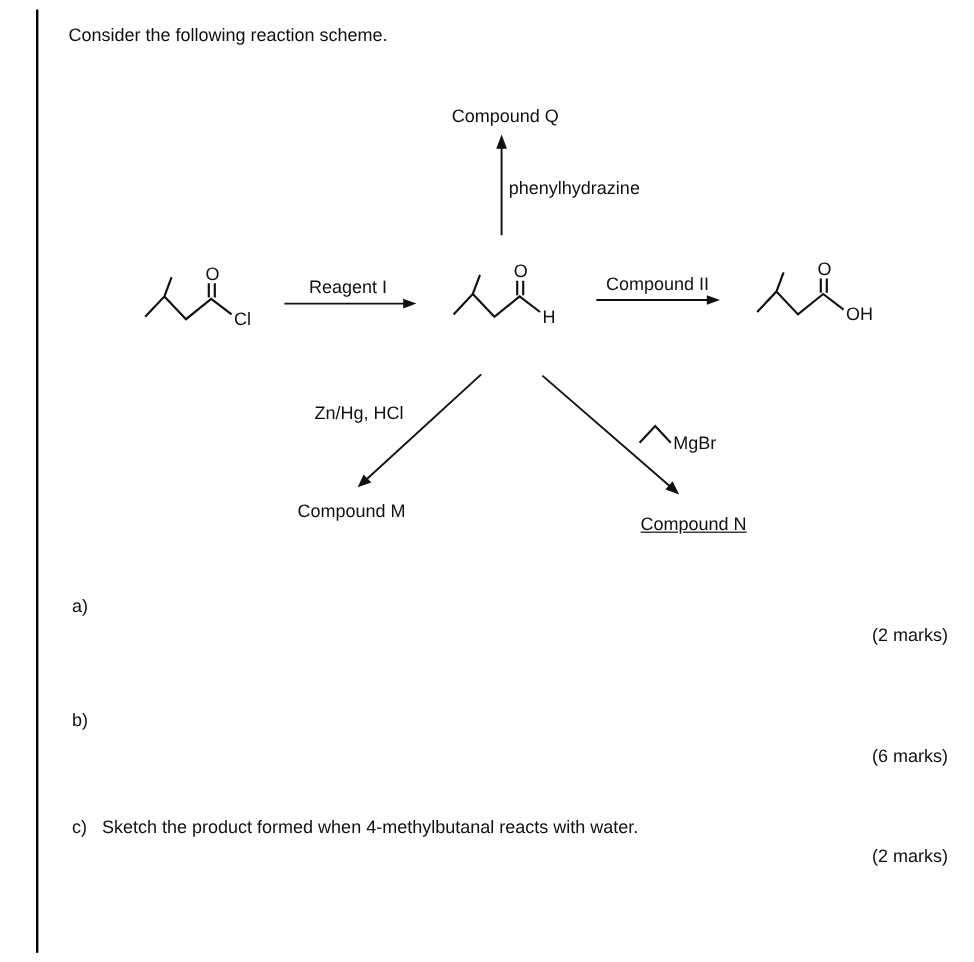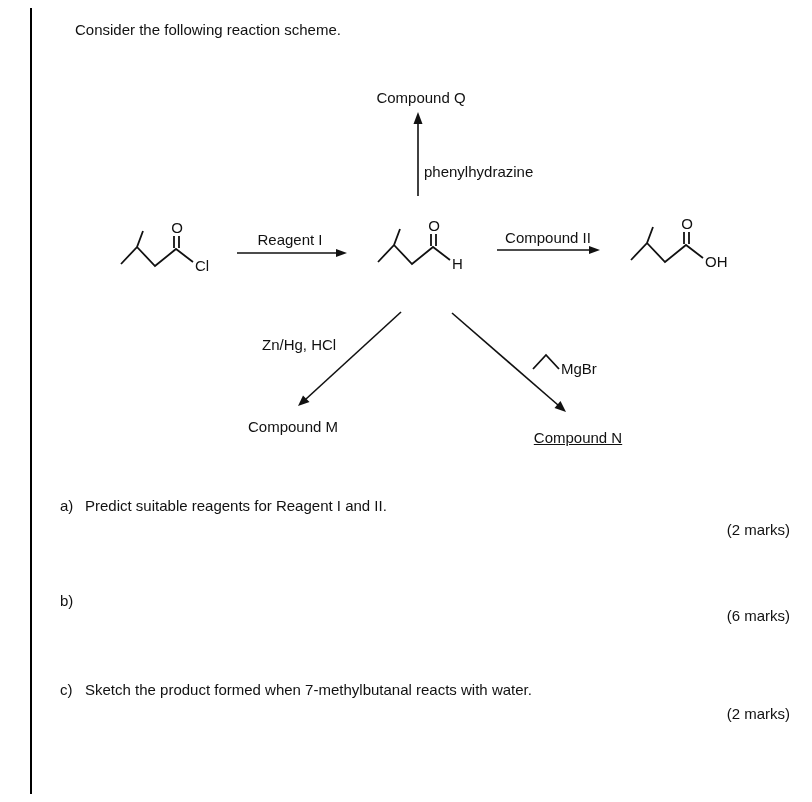--- a/index.html
+++ b/index.html
@@ -32,21 +32,21 @@
     stroke: none;
   }
 </style>
 </head>
 <body>
 
 <div class="page">
 
   <div class="left-rule"></div>
 
-  <div class="abs" style="left:75px; top:21px;">Consider the following reaction scheme.</div>
+  <div class="abs" style="left:57px; top:21px;">Consider the following reaction scheme.</div>
 
   <svg class="scheme-svg" width="812" height="470" viewBox="0 0 812 470">
 
     <g>
       <path d="M143,231 L137,247 L121,264 M137,247 L155,266 L176,249 L193,262 M174,248 L174,236 M179,248 L179,236" stroke="#111" stroke-width="1.8" fill="none"></path>
       <text x="177" y="233" text-anchor="middle">O</text>
       <text x="195" y="271" text-anchor="start">Cl</text>
     </g>
 
     <g>
@@ -87,43 +87,42 @@
     </g>
 
     <g>
       <path d="M452,313 L558,405" stroke="#111" stroke-width="1.6" fill="none"></path>
       <polygon points="566,412 554.5,408 560.5,401" fill="#111"></polygon>
     </g>
   </svg>
 
   <div class="abs center" style="left:363px; top:89px; width:116px;">Compound Q</div>
 
-  <div class="abs" style="left:424px; top:163px;">phenylhydrazine</div>
+  <div class="abs" style="left:424px; top:149px;">phenylhydrazine</div>
 
   <div class="abs center" style="left:240px; top:231px; width:100px;">Reagent I</div>
 
   <div class="abs center" style="left:495px; top:229px; width:106px;">Compound II</div>
 
 
   <div class="abs" style="left:262px; top:336px;">Zn/Hg, HCl</div>
 
   <div class="abs center" style="left:235px; top:418px; width:116px;text-align:center;">Compound M</div>
 
   <div class="abs center" style="left:520px; top:429px; width:116px;text-decoration:underline;">Compound N</div>
 
   <div class="q-row" style="top:497px;">
     <span class="q-label">a)</span>
-    <span>Predict suitable reagents for Reagent I and II.</span>
   </div>
   <div class="marks" style="top:521px;">(2 marks)</div>
 
   <div class="q-row" style="top:592px;">
     <span class="q-label">b)</span>
   </div>
-  <div class="marks" style="top:607px;">(6 marks)</div>
+  <div class="marks" style="top:622px;">(6 marks)</div>
 
   <div class="q-row" style="top:681px;">
     <span class="q-label">c)</span>
-    <span>Sketch the product formed when 7-methylbutanal reacts with water.</span>
+    <span>Sketch the product formed when 4-methylbutanal reacts with water.</span>
   </div>
   <div class="marks" style="top:705px;">(2 marks)</div>
 
 </div>
 
 </body></html>

